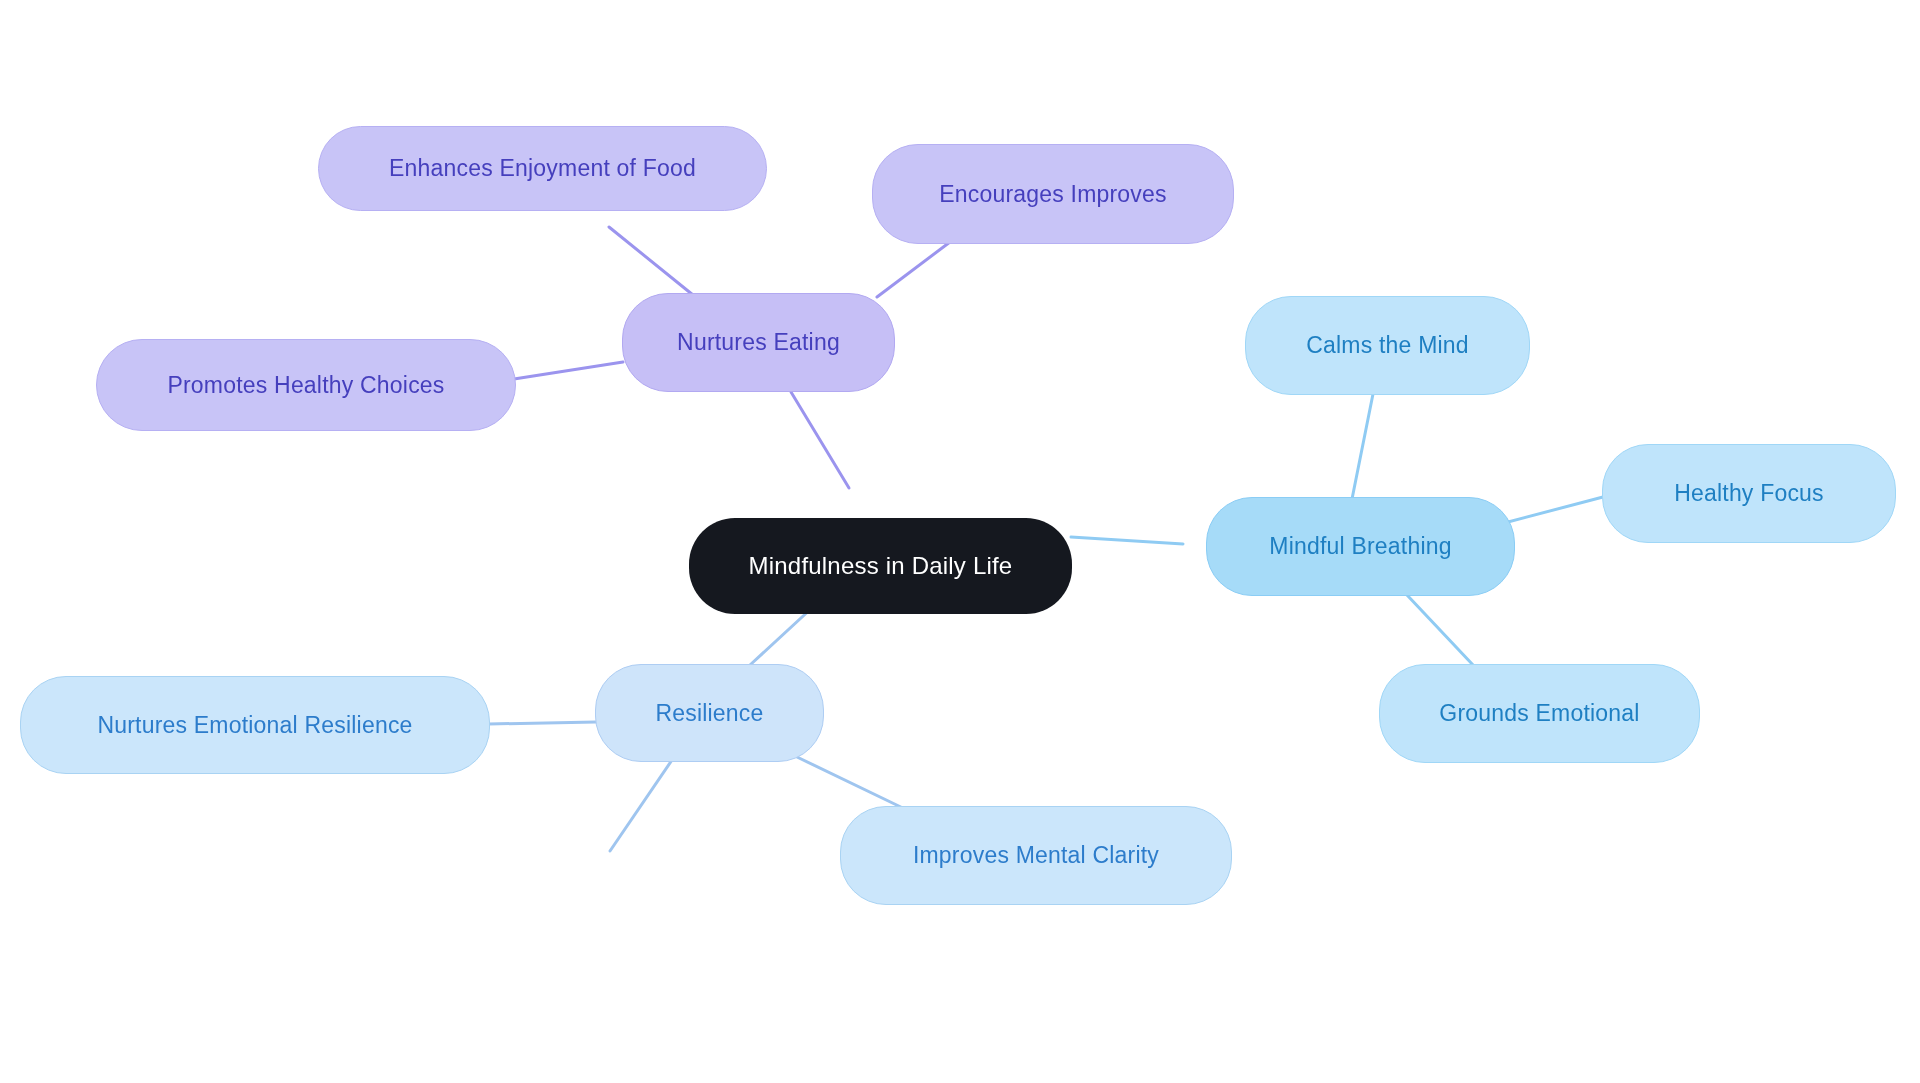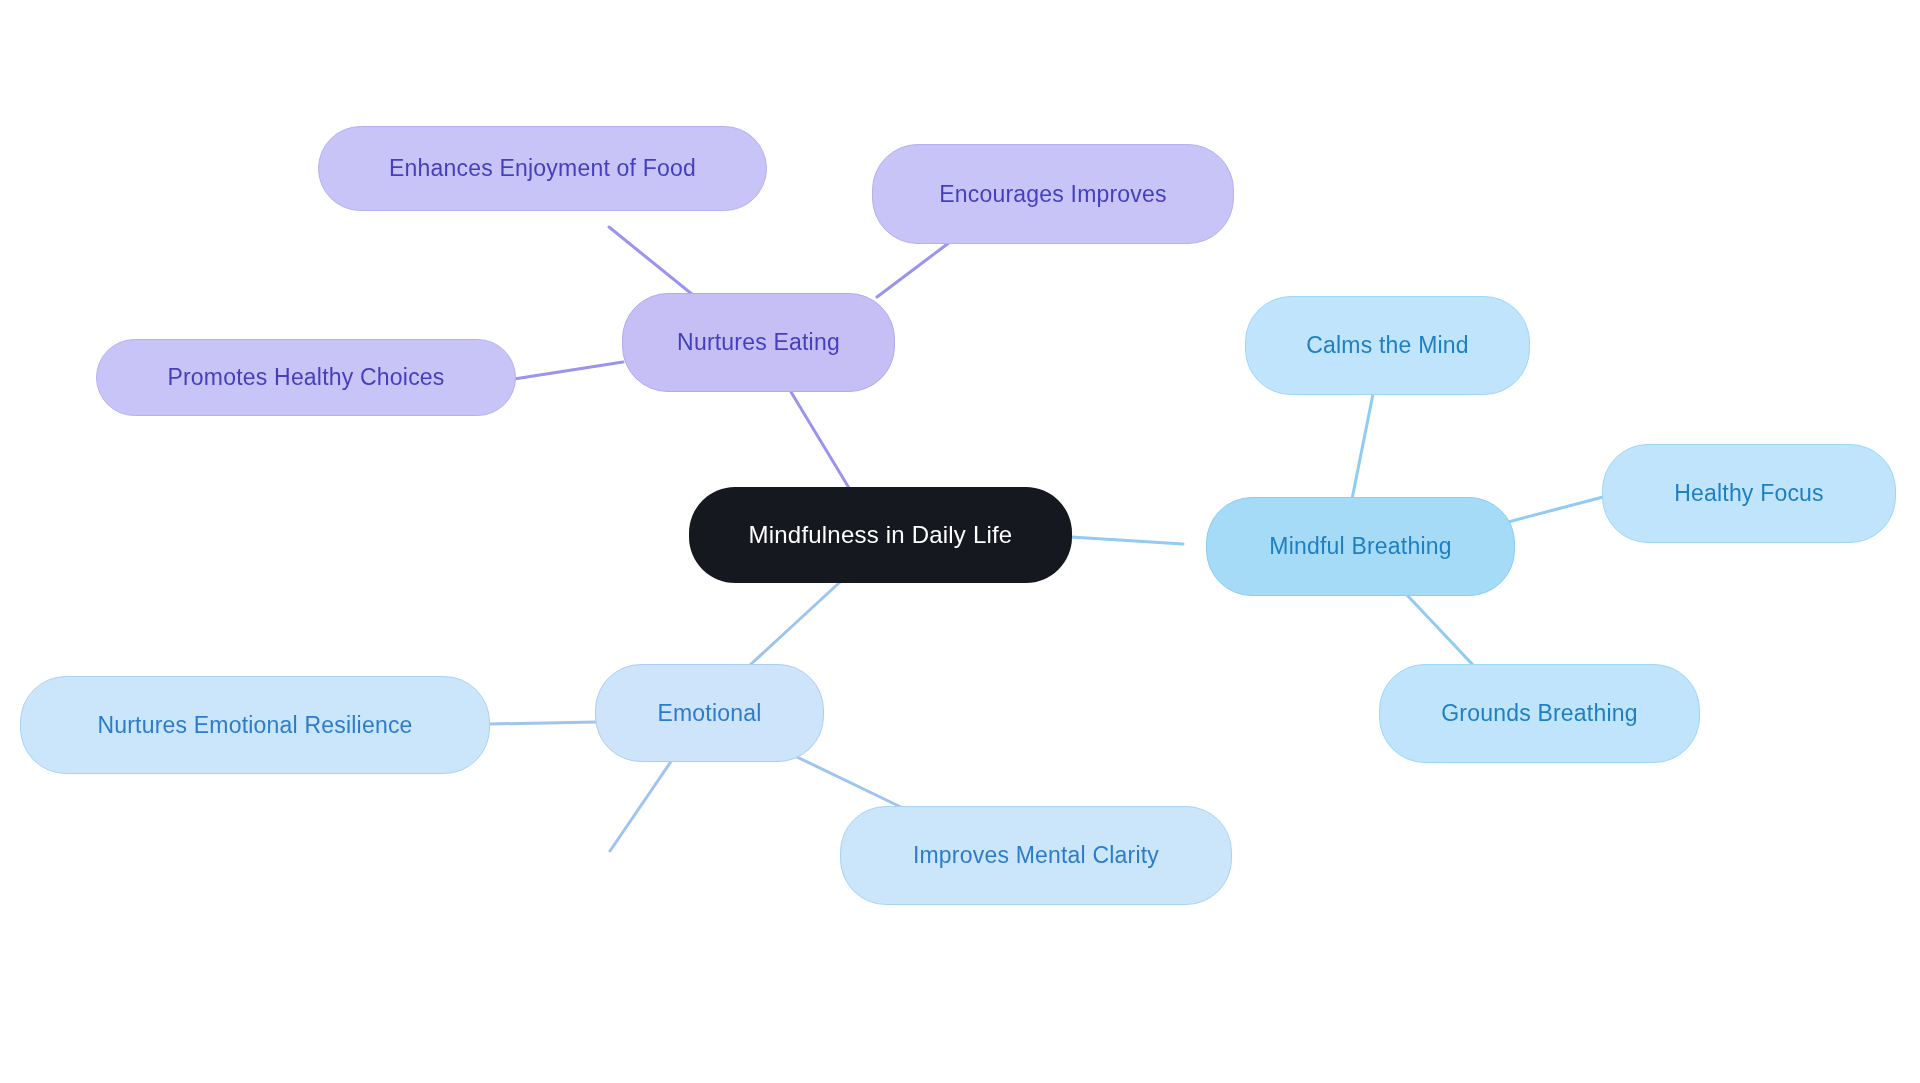--- a/index.html
+++ b/index.html
@@ -40,20 +40,21 @@
     text-align: center;
     border: 1.5px solid transparent;
     cursor: pointer;
     white-space: nowrap;
   }
   .node.root {
     background: var(--c-root-bg);
     color: var(--c-root-text);
     font-size: 24px;
     border: none;
+    margin-top: 31px;
   }
   .node.purple {
     background: var(--c-purple-child-bg);
     border-color: var(--c-purple-child-border);
     color: var(--c-purple-text);
   }
   .node.purple-parent {
     background: var(--c-purple-parent-bg);
     border-color: var(--c-purple-parent-border);
     color: var(--c-purple-text);
@@ -104,30 +105,30 @@
   </svg>
 
   <div class="node root" style="left:689px;top:487px;width:383px;height:96px">Mindfulness in Daily Life</div>
 
   <div class="node purple-parent" style="left:622px;top:293px;width:273px;height:99px">Nurtures Eating</div>
 
   <div class="node purple" style="left:318px;top:126px;width:449px;height:85px">Enhances Enjoyment of Food</div>
 
   <div class="node purple" style="left:872px;top:144px;width:362px;height:100px">Encourages Improves</div>
 
-  <div class="node purple" style="left:96px;top:339px;width:420px;height:77px">Promotes Healthy Choices</div>
+  <div class="node purple" style="left:96px;top:339px;width:420px;height:92px">Promotes Healthy Choices</div>
 
   <div class="node breath-parent" style="left:1206px;top:497px;width:309px;height:99px">Mindful Breathing</div>
 
   <div class="node breath-child" style="left:1245px;top:296px;width:285px;height:99px">Calms the Mind</div>
 
   <div class="node breath-child" style="left:1602px;top:444px;width:294px;height:99px">Healthy Focus</div>
 
-  <div class="node breath-child" style="left:1379px;top:664px;width:321px;height:99px">Grounds Breathing</div>
+  <div class="node breath-child" style="left:1379px;top:664px;width:321px;height:99px">Grounds Emotional</div>
 
-  <div class="node med-parent" style="left:595px;top:664px;width:229px;height:98px">Emotional</div>
+  <div class="node med-parent" style="left:595px;top:664px;width:229px;height:98px">Resilience</div>
 
   <div class="node med-child" style="left:20px;top:676px;width:470px;height:98px">Nurtures Emotional Resilience</div>
 
 
   <div class="node med-child" style="left:840px;top:806px;width:392px;height:99px">Improves Mental Clarity</div>
 
 </div>
 
 </body></html>

